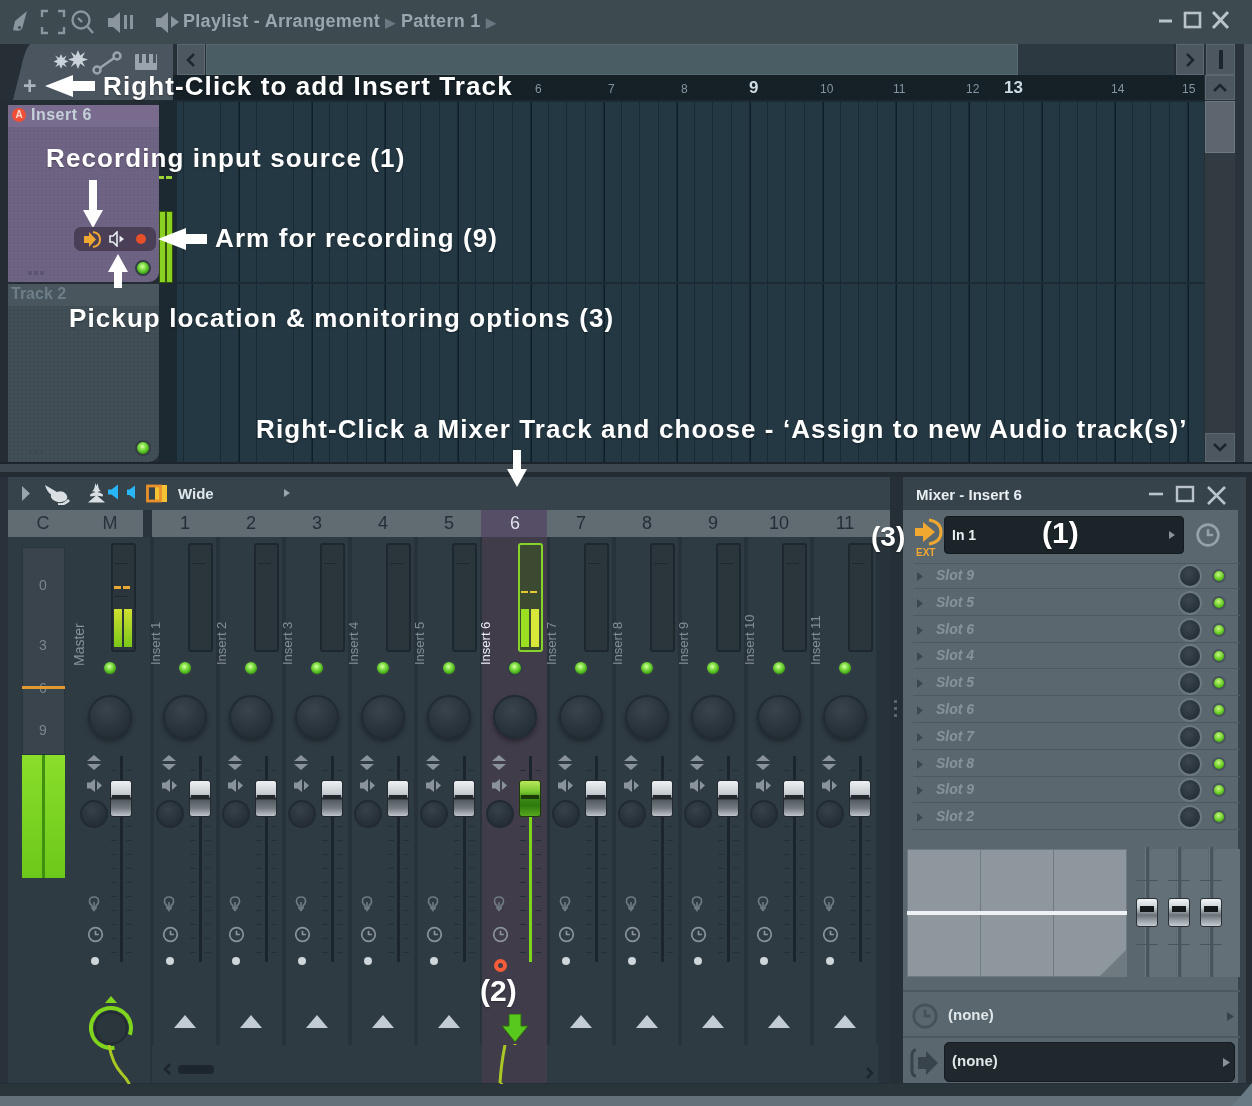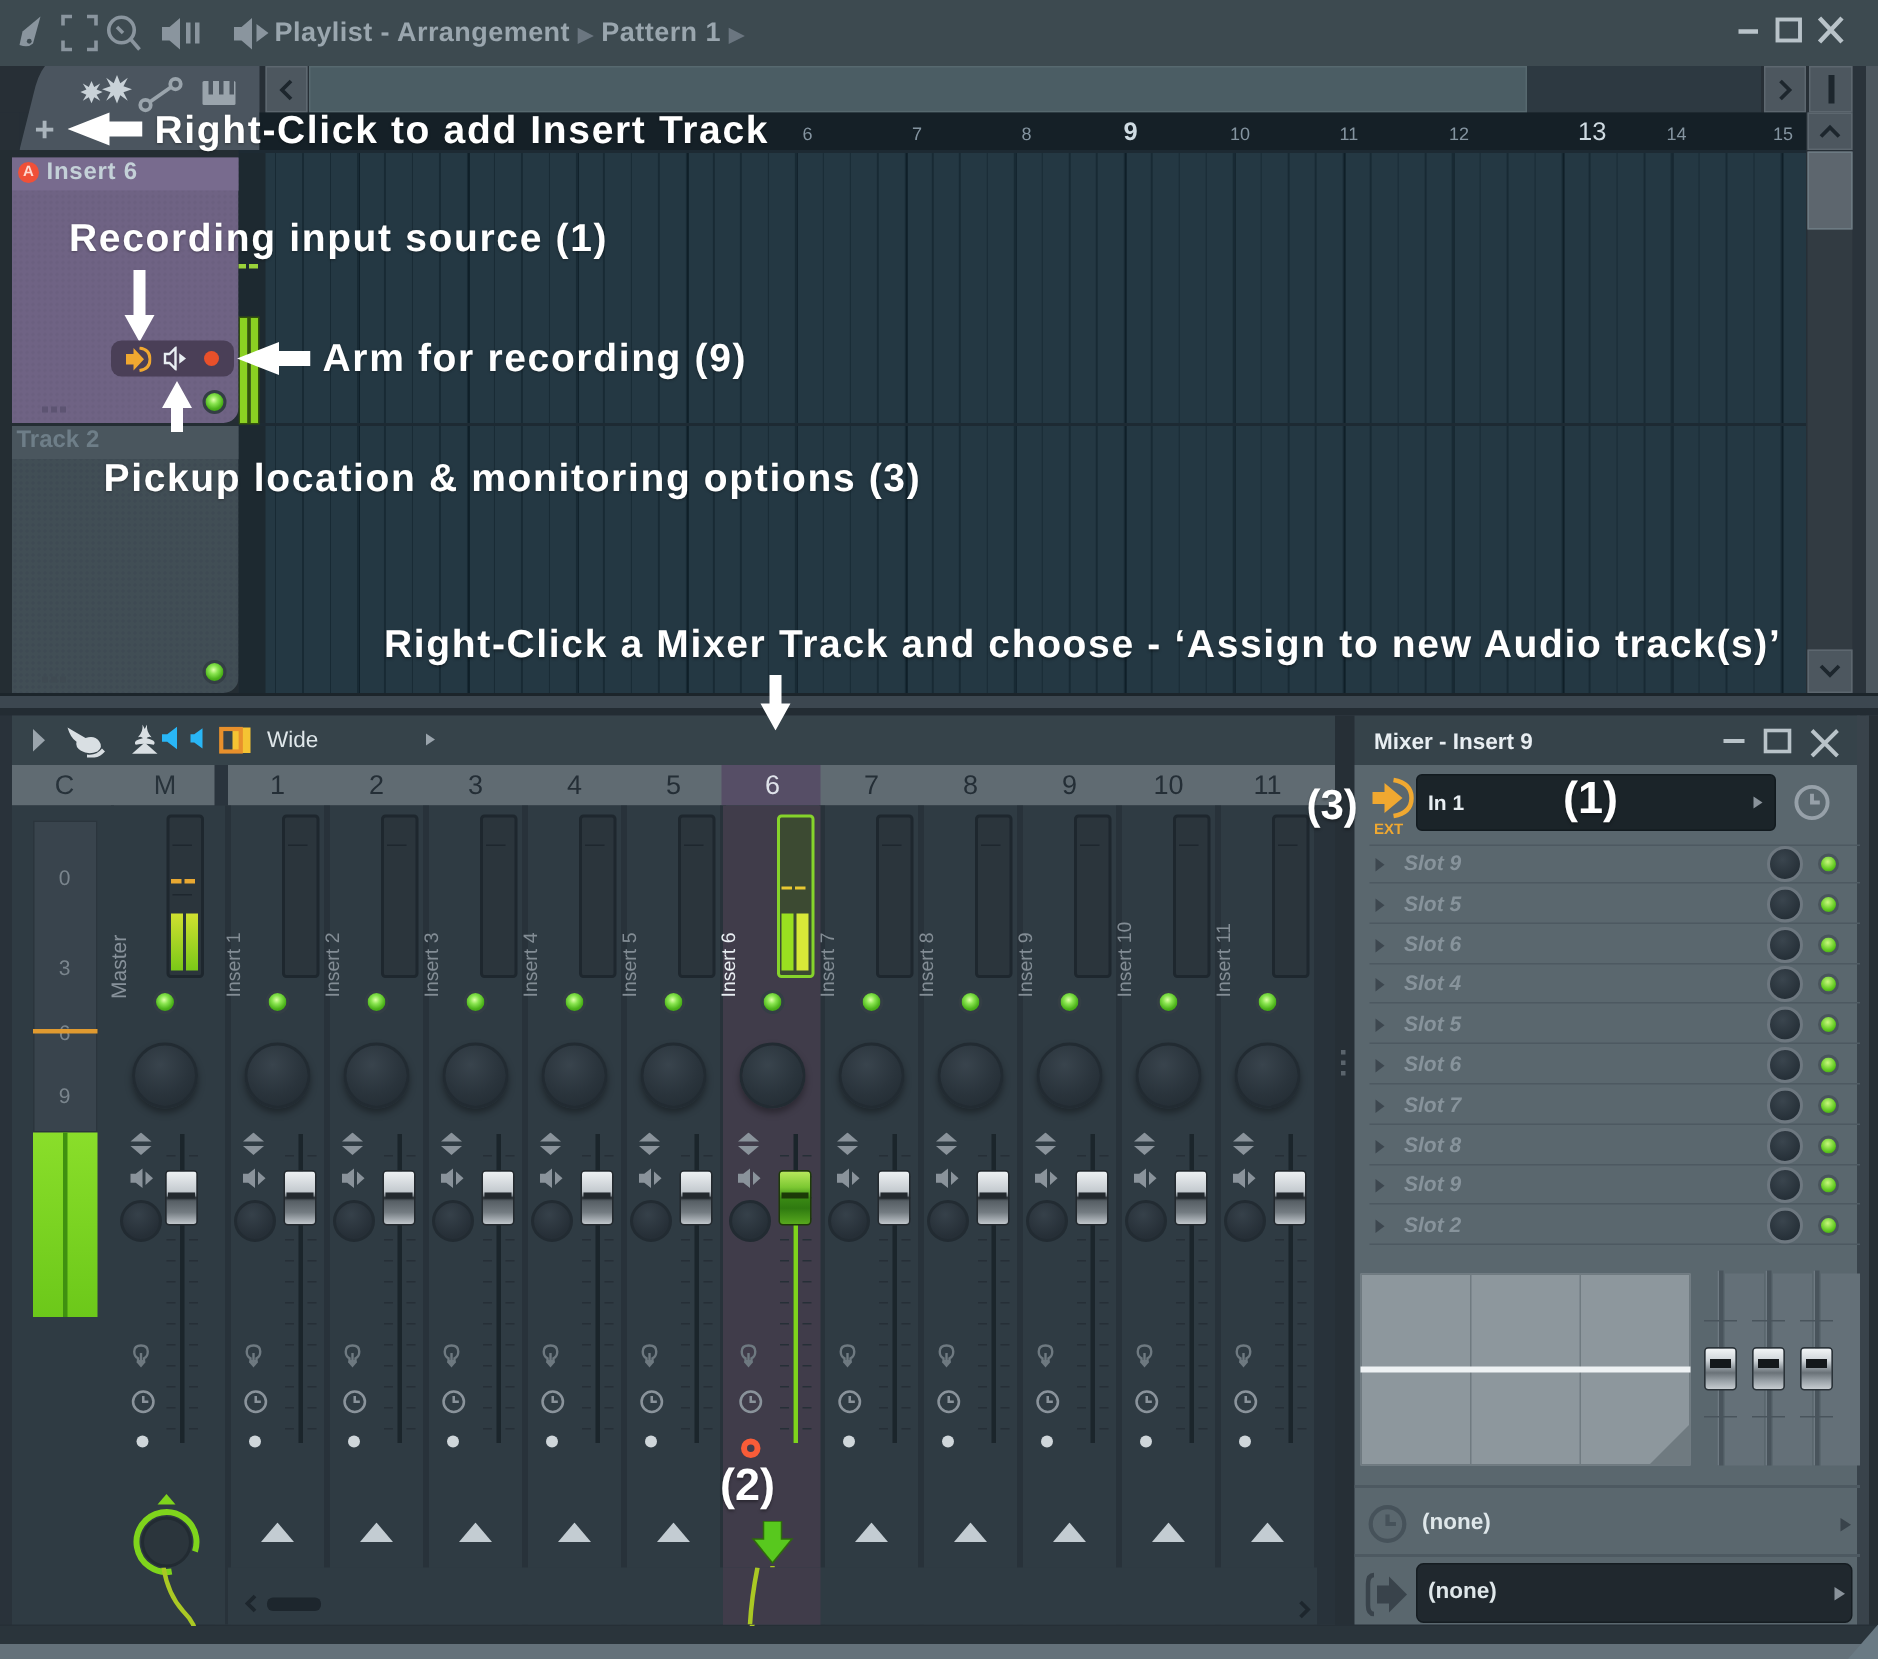--- a/index.html
+++ b/index.html
@@ -69,21 +69,21 @@
 <div class="a" style="left:1219px;top:50px;width:4px;height:19px;background:#1d262d;"></div>
 <div class="a" style="left:173px;top:75px;width:1031px;height:25px;background:#152027;"></div>
 <div class="a" style="left:0px;top:75px;width:13px;height:25px;background:#272f36;"></div>
 <div class="a" style="left:535px;top:82px;width:40px;height:20px;color:#8494a0;font-size:12px;font-weight:normal;">6</div>
 <div class="a" style="left:608px;top:82px;width:40px;height:20px;color:#8494a0;font-size:12px;font-weight:normal;">7</div>
 <div class="a" style="left:681px;top:82px;width:40px;height:20px;color:#8494a0;font-size:12px;font-weight:normal;">8</div>
 <div class="a" style="left:749px;top:78px;width:40px;height:20px;color:#cfdbe2;font-size:17px;font-weight:bold;">9</div>
 <div class="a" style="left:820px;top:82px;width:40px;height:20px;color:#8494a0;font-size:12px;font-weight:normal;">10</div>
 <div class="a" style="left:893px;top:82px;width:40px;height:20px;color:#8494a0;font-size:12px;font-weight:normal;">11</div>
 <div class="a" style="left:966px;top:82px;width:40px;height:20px;color:#8494a0;font-size:12px;font-weight:normal;">12</div>
-<div class="a" style="left:1052px;top:78px;width:40px;height:20px;color:#cfdbe2;font-size:17px;font-weight:normal;">13</div>
+<div class="a" style="left:1004px;top:78px;width:40px;height:20px;color:#cfdbe2;font-size:17px;font-weight:bold;">13</div>
 <div class="a" style="left:1111px;top:82px;width:40px;height:20px;color:#8494a0;font-size:12px;font-weight:normal;">14</div>
 <div class="a" style="left:1182px;top:82px;width:40px;height:20px;color:#8494a0;font-size:12px;font-weight:normal;">15</div>
 <div class="a" style="left:159px;top:100px;width:1045px;height:362px;background:repeating-linear-gradient(90deg,#0f1f28 0px,#0f1f28 1px,transparent 1px,transparent 73px),repeating-linear-gradient(90deg,transparent 0px,transparent 17.25px,#182a34 17.25px,#182a34 18.25px),#243843;background-position:7px 0, 7px 0;"></div>
 <div class="a" style="left:159px;top:100px;width:18px;height:362px;background:#1d2930;"></div>
 <div class="a" style="left:159px;top:282px;width:1045px;height:2px;background:#1d2a33;"></div>
 <div class="a" style="left:159px;top:100px;width:1045px;height:2px;background:#1d2a33;"></div>
 <div class="a" style="left:160px;top:212px;width:5px;height:70px;background:#8bd122;outline:1px solid #33520c;"></div>
 <div class="a" style="left:167px;top:212px;width:5px;height:70px;background:#8bd122;outline:1px solid #33520c;"></div>
 <div class="a" style="left:158px;top:176px;width:6px;height:3px;background:#9ad23a;"></div>
 <div class="a" style="left:166px;top:176px;width:6px;height:3px;background:#9ad23a;"></div>
@@ -129,25 +129,25 @@
 <path d="M82.5 9 Q74 10.5 76.5 13.5 Q82.5 12 88.5 13.5 Q91 10.5 82.5 9 Z"></path>
 <path d="M82.5 12 L74 19.5 H91 Z"></path>
     </g>
 <g fill="#29b6f6">
       <path d="M94 6.5 h3.5 l6.5 -5 v15 l-6.5 -5 h-3.5 Z"></path>
       <path d="M121 2.5 l-5.5 4 h-2.5 v5.5 h2.5 l5.5 4 Z"></path>
     </g>
 <rect x="141" y="2" width="12" height="17" fill="#f5c333"></rect>
 <rect x="133.5" y="3" width="13" height="15" fill="none" stroke="#e8902c" stroke-width="2.8"></rect>
 </svg>
-<div class="a" style="left:178px;top:485px;width:60px;height:18px;color:#dfe7ea;font-size:15px;font-weight:normal;">Wide</div>
+<div class="a" style="left:178px;top:485px;width:60px;height:18px;color:#dfe7ea;font-size:15px;font-weight:bold;">Wide</div>
 <svg class="a" style="left:282px;top:487px;width:10px;height:12px;" viewBox="0 0 10 12">
     <path d="M2 2 L8 6 L2 10 Z" fill="#9aa4ac"></path>
   </svg>
-<div class="a" style="left:916px;top:486px;width:200px;height:18px;color:#e8eef2;font-size:15px;font-weight:bold;">Mixer - Insert 9</div>
+<div class="a" style="left:916px;top:486px;width:200px;height:18px;color:#e8eef2;font-size:15px;font-weight:bold;">Mixer - Insert 6</div>
 <svg class="a" style="left:1146px;top:485px;width:90px;height:20px;" viewBox="0 0 90 20">
 <g stroke="#b9c3c9" stroke-width="2.6" fill="none">
 <path d="M3 9 h14"></path>
 <rect x="31" y="2" width="16" height="14" stroke-width="2.4"></rect>
 <path d="M62 2 L79 19 M79 2 L62 19"></path>
 </g>
   </svg>
 <div class="a" style="left:8px;top:510px;width:882px;height:27px;background:#606b72;"></div>
 <div class="a" style="left:143px;top:510px;width:9px;height:573px;background:#2a343d;"></div>
 <div class="a" style="left:74px;top:537px;width:2px;height:546px;background:#28323a;"></div>

